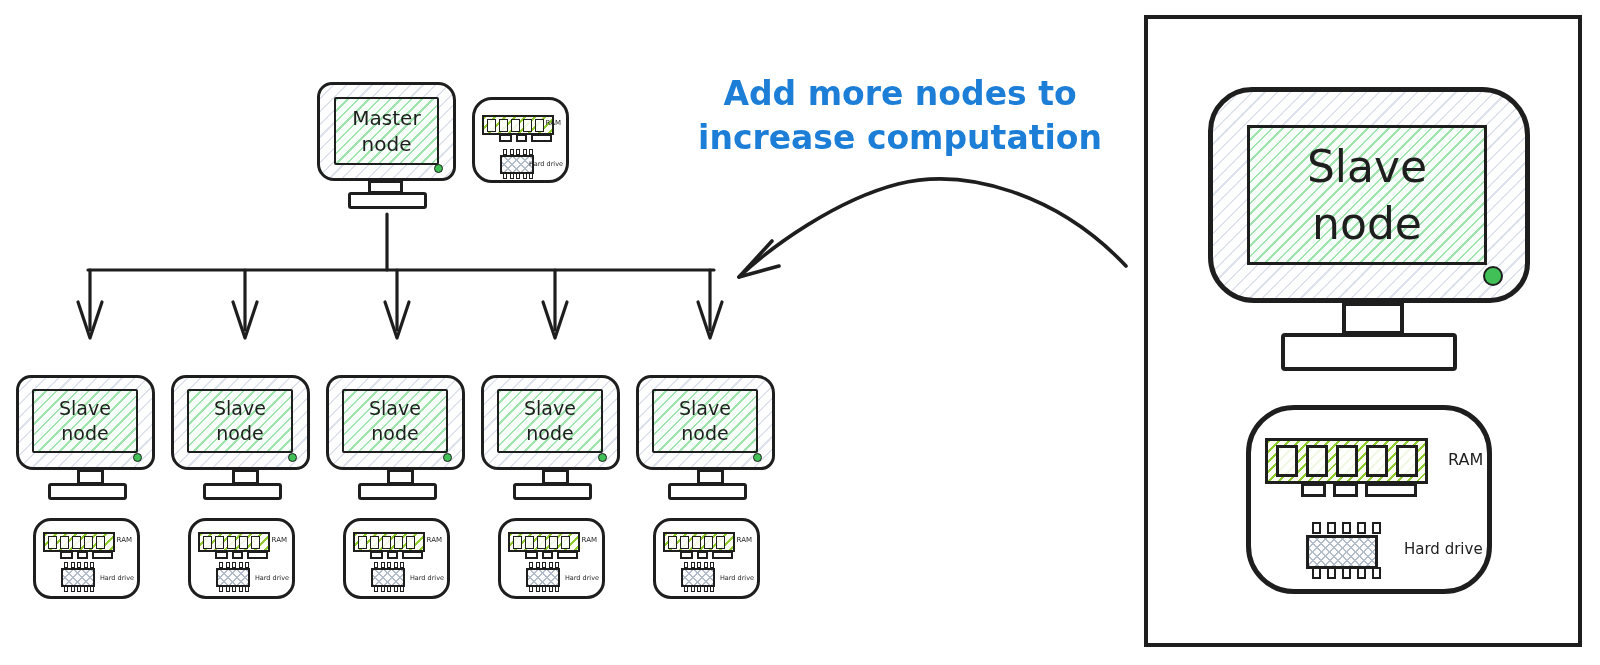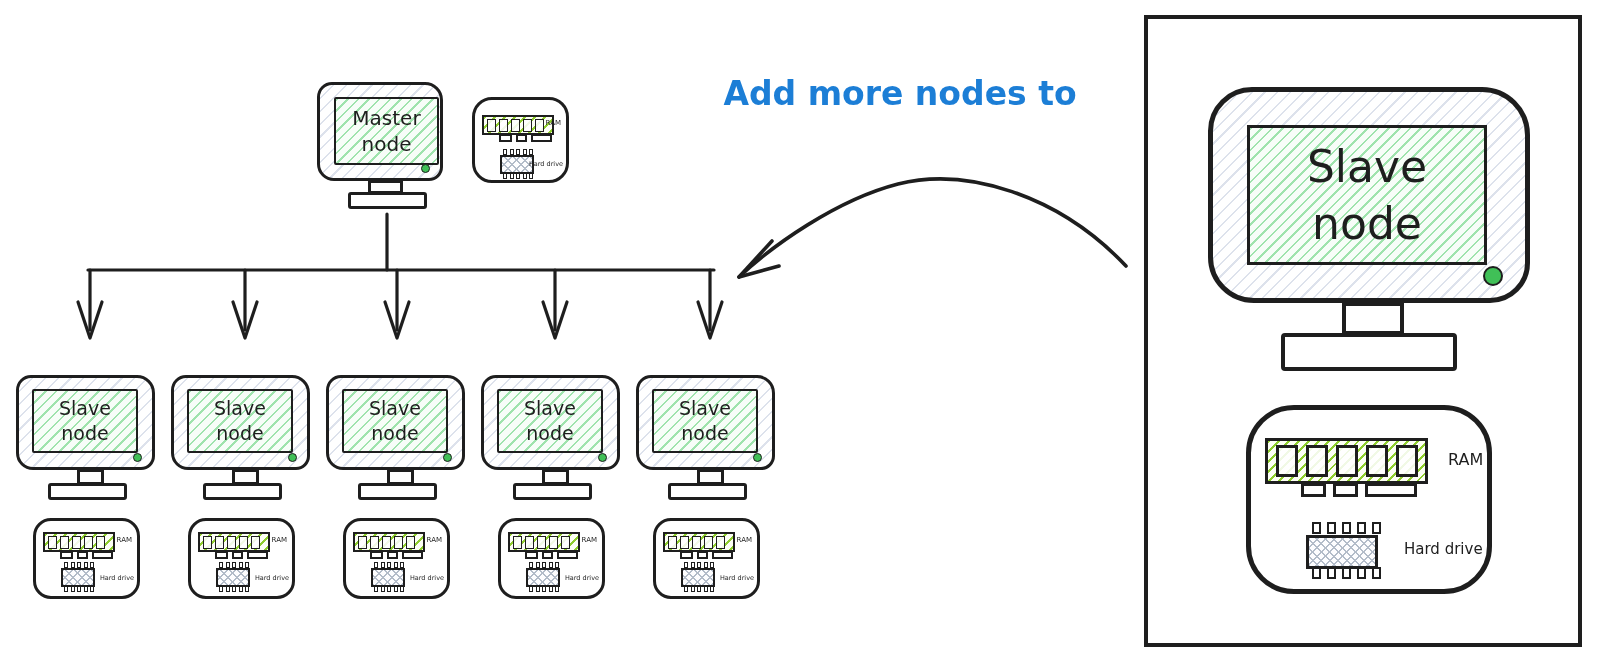--- a/index.html
+++ b/index.html
@@ -54,21 +54,21 @@
   .c-tab{position:absolute;top:30px;height:8px;border:2px solid var(--stroke);background:#fff;}
   .c-tab.t1{left:24px;width:13px;} .c-tab.t2{left:41px;width:11px;} .c-tab.t3{left:56px;width:21px;}
   .c-ram-label{position:absolute;right:5px;top:15px;font-size:7px;}
   .c-hdd{position:absolute;left:25px;top:47px;width:34px;height:19px;border:2px solid var(--stroke);}
   .c-pins{position:absolute;left:28px;display:flex;gap:2.5px;}
   .c-pins.top{top:41px;} .c-pins.bottom{top:65px;}
   .c-pin{width:4px;height:6px;border:1.4px solid var(--stroke);background:#fff;flex:none;}
   .c-hdd-label{position:absolute;right:3px;top:53px;font-size:6.5px;white-space:nowrap;}
   
   .cluster.master{left:316px;top:80px;width:260px;height:140px;}
-  .master .c-monitor{width:126px;height:99px;}
+  .master .c-monitor{width:139px;height:99px;}
   .master .c-screen{left:14px;top:12px;width:105px;height:68px;font-size:20px;}
   .master .c-stand{left:52px;top:100px;width:35px;height:14px;}
   .master .c-base{left:32px;top:112px;width:79px;height:17px;}
   .master .c-combox{left:156px;top:17px;width:97px;height:86px;border-radius:20px;}
   .master .c-rambar{top:15px;}
   .master .c-tab{top:34px;}
   .master .c-ram-label{top:19px;}
   .master .c-hdd{top:55px;}
   .master .c-pins.top{top:49px;} .master .c-pins.bottom{top:73px;}
   .master .c-hdd-label{top:60px;}
@@ -119,20 +119,21 @@
   <path d="M233,302 L245,338 L257,302"></path>
   <path d="M385,302 L397,338 L409,302"></path>
   <path d="M543,302 L555,338 L567,302"></path>
   <path d="M698,302 L710,338 L722,302"></path>
   <path class="thick" d="M1126,266 C1058,194 966,167 898,184 C836,200 772,246 739,277"></path>
   <path class="thick" d="M739,277 L772,241 M739,277 L779,266"></path>
 </svg>
 
 <div id="annotation">
   <div>Add more nodes to</div>
+  <div>increase computation</div>
 </div>
 
 <div class="cluster master">
   <div class="c-monitor hatch-bezel">
     <div class="c-screen hatch-screen">
       <span>Master</span>
       <span>node</span>
     </div>
     <div class="c-led"></div>
   </div>

